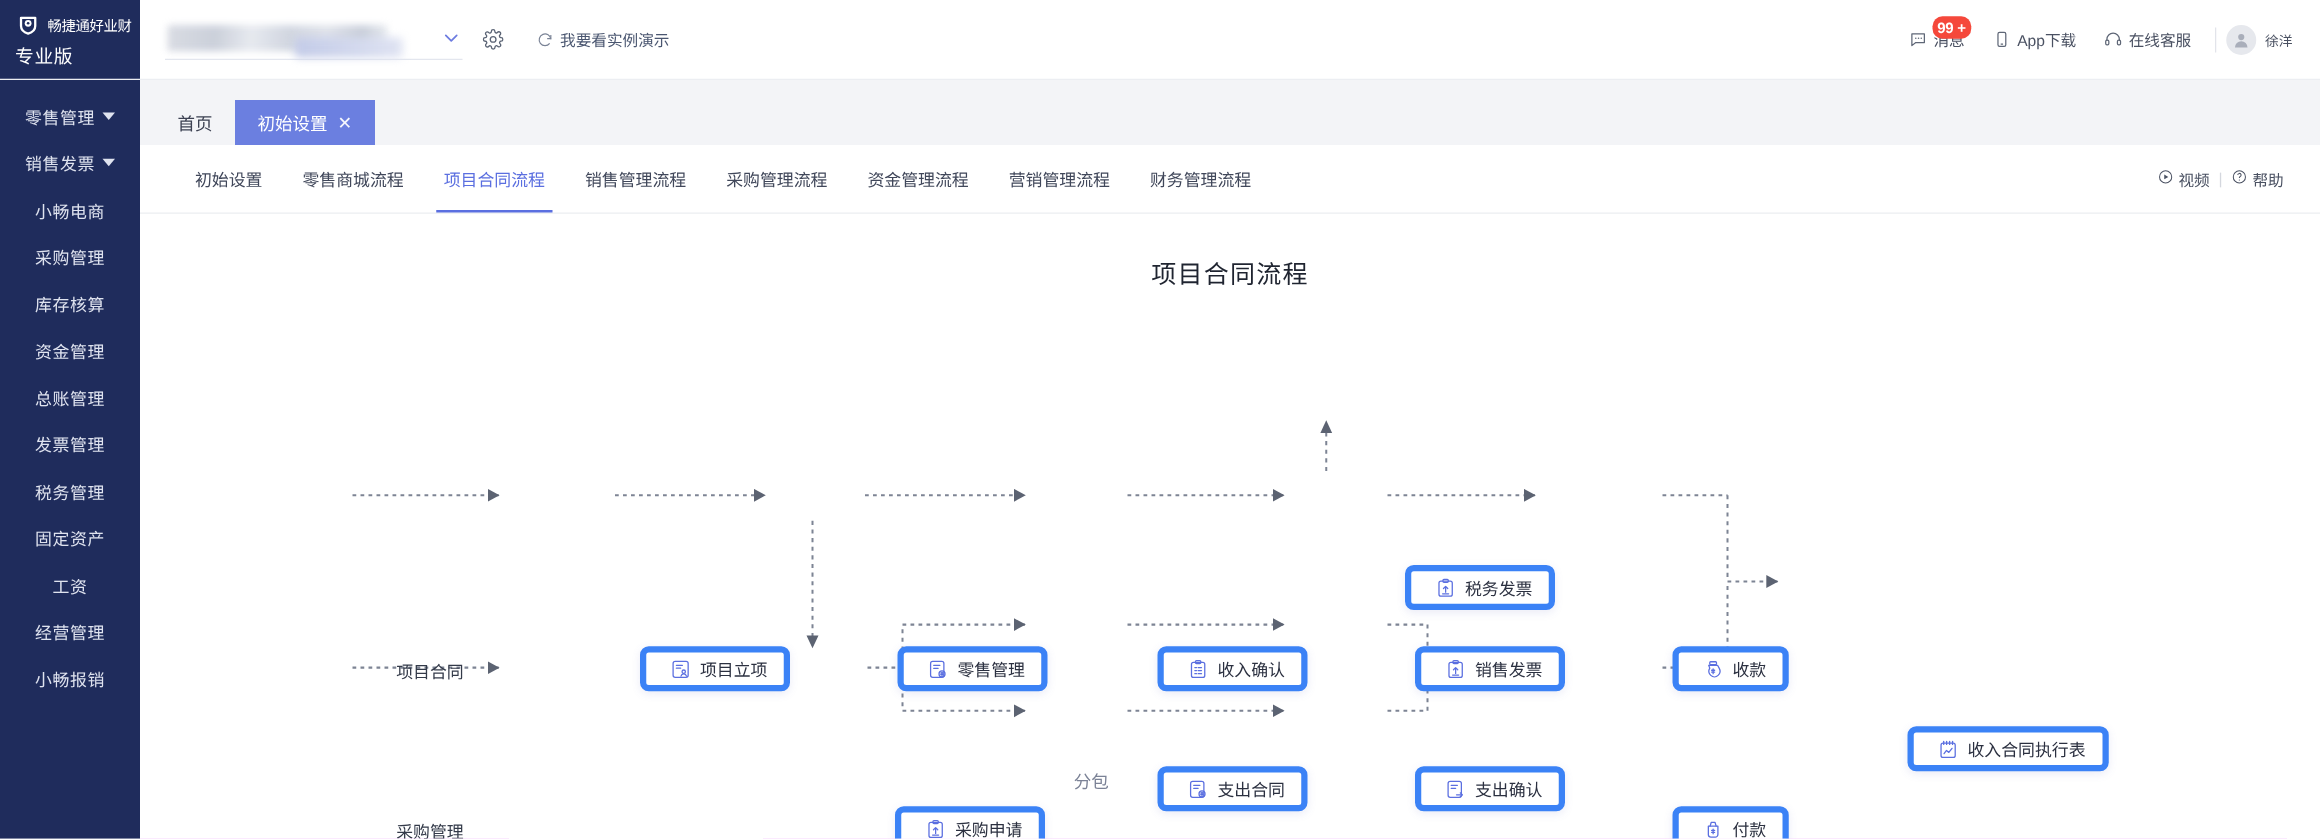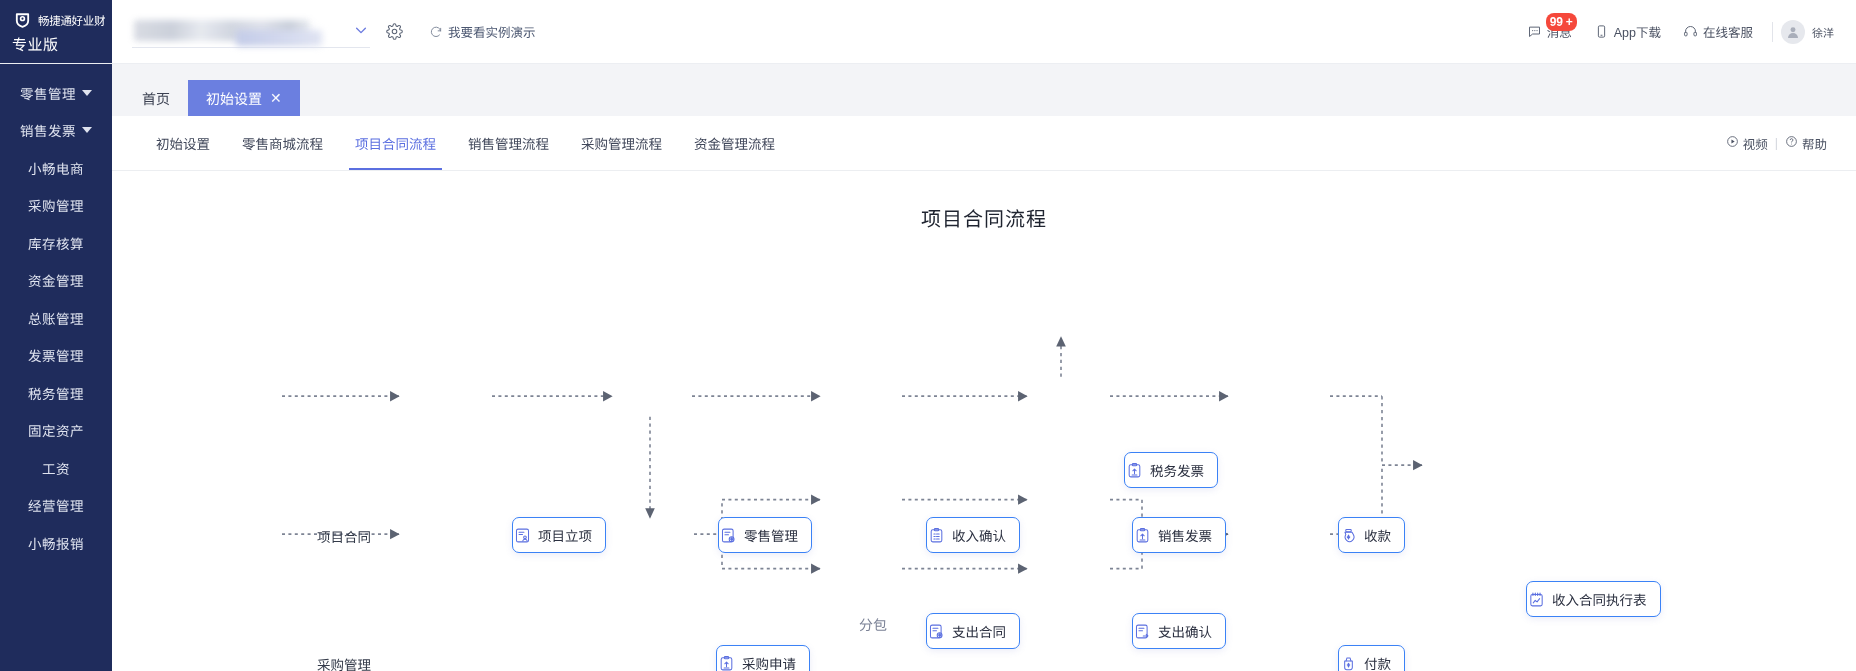--- a/index.html
+++ b/index.html
@@ -124,21 +124,21 @@
   .canvas { flex: 1; position: relative; overflow: hidden; }
   .flow-title {
     position: absolute; left: 0; right: 0; top: 32px; text-align: center;
     font-size: 20px; color: #1f2430; letter-spacing: 1px;
   }
   .swim-label {
     position: absolute; font-size: 13.5px; color: #333a49; white-space: nowrap;
   }
   .node {
     position: absolute; height: 36px; display: flex; align-items: center; gap: 7px;
-    padding: 0 13px 0 1px; background: #fff; border: 1px solid #3b82f6; border-radius: 7px;
+    padding: 0 13px 0 19px; background: #fff; border: 5px solid #3b82f6; border-radius: 7px;
     box-shadow: 0 2px 7px rgba(99,110,190,.13); font-size: 13.5px; color: #2b3040;
     white-space: nowrap; cursor: pointer;
   }
   .node .nico { color: #5b6fe0; display: flex; align-items: center; flex: 0 0 auto; }
   .edge-label {
     position: absolute; font-size: 14px; color: #7b8296; white-space: nowrap;
   }
   svg.wires { position: absolute; inset: 0; width: 100%; height: 100%; pointer-events: none; }
 </style>
 </head>
@@ -303,20 +303,22 @@
       <div class="panel">
 
         <div class="subtabs">
           <div id="subtabs-host" style="display:flex;align-items:center;">
               <div class="subtab">初始设置</div>
               <div class="subtab">零售商城流程</div>
               <div class="subtab active">项目合同流程</div>
               <div class="subtab">销售管理流程</div>
               <div class="subtab">采购管理流程</div>
               <div class="subtab">资金管理流程</div>
+              <div class="subtab">营销管理流程</div>
+              <div class="subtab">财务管理流程</div>
             </div>
           <div class="subtabs-right">
             <span class="str-link">
               <span>
                 <svg viewBox="0 0 24 24" width="13" height="13" fill="none" stroke="#4a5162" stroke-width="1.5">
                   <circle cx="12" cy="12" r="9"></circle>
                     <path d="M10 8.5l6 3.5-6 3.5z" fill="#4a5162" stroke="none"></path>
                 </svg>
               </span>
               <span>视频</span>

